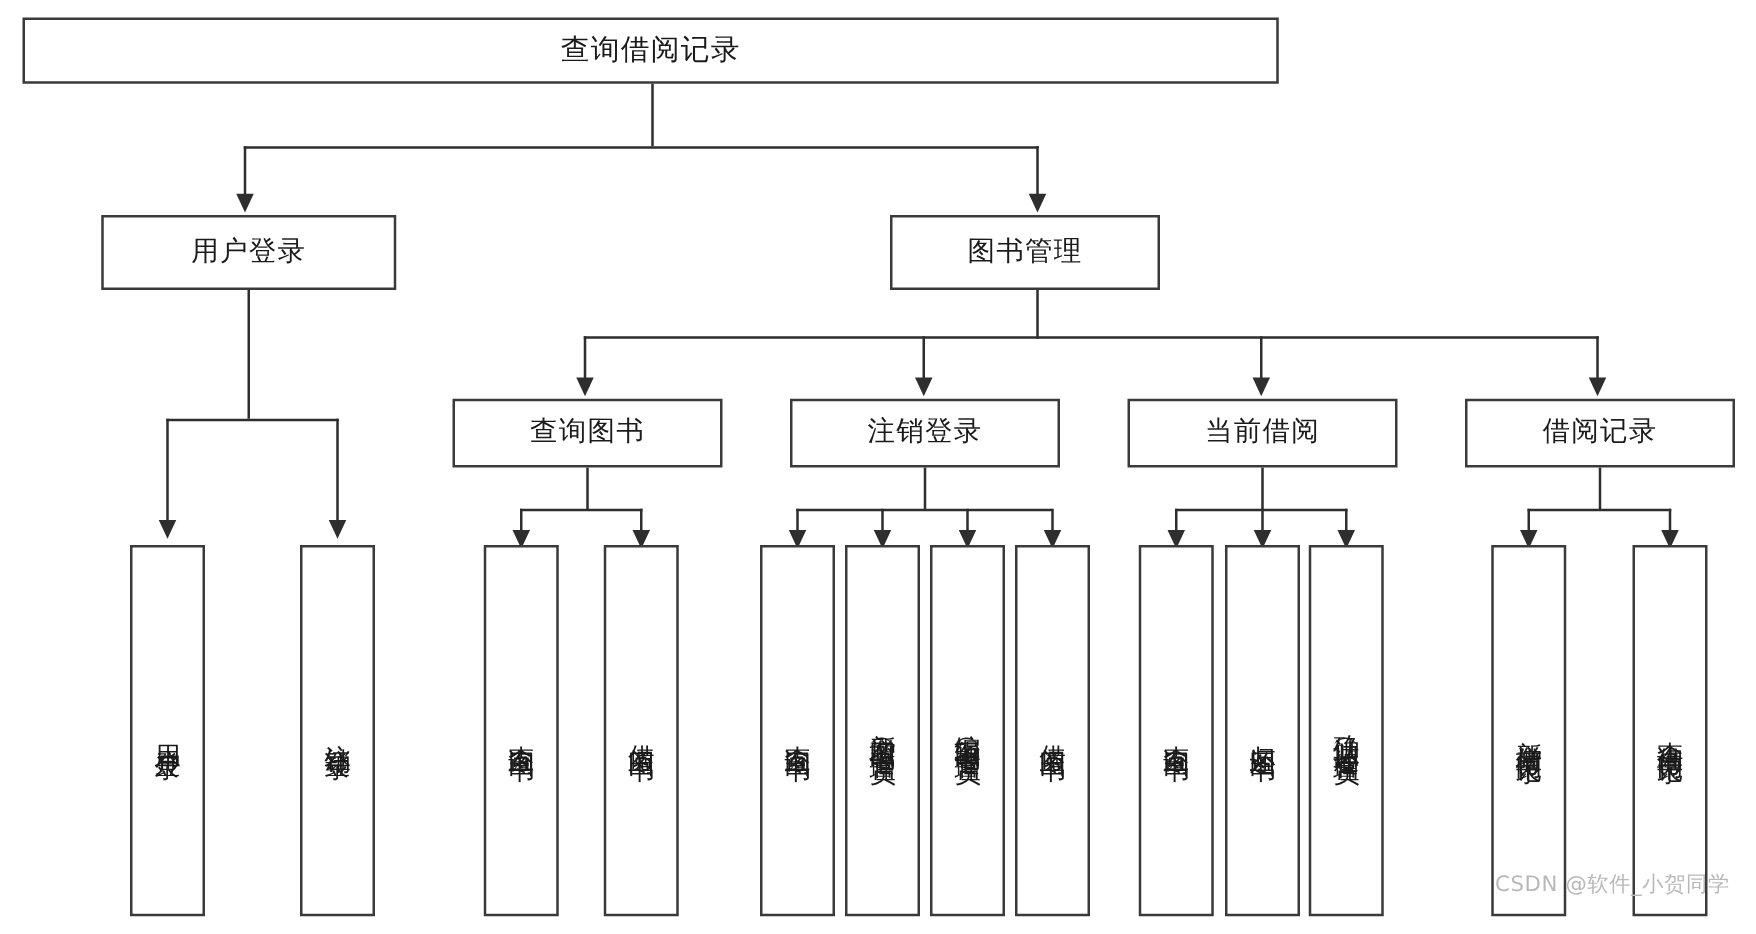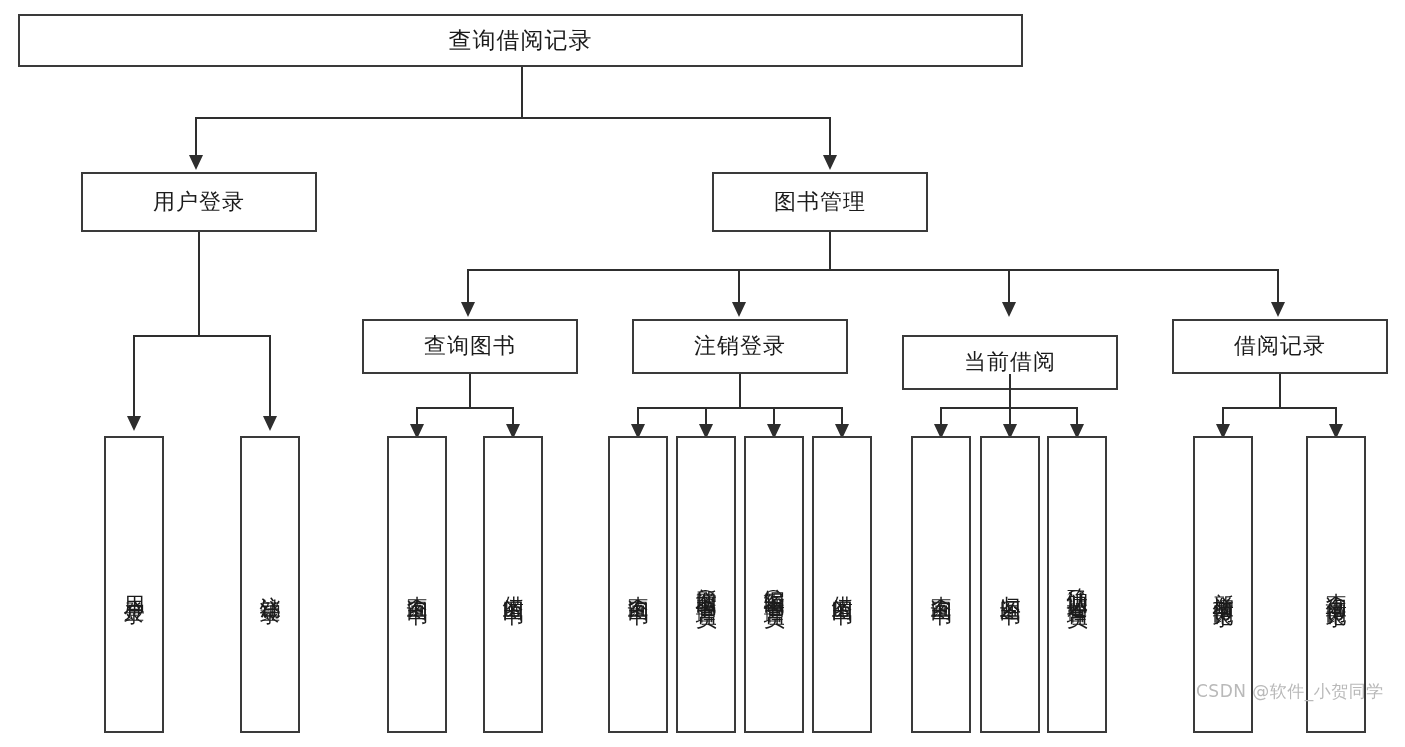--- a/index.html
+++ b/index.html
@@ -115,21 +115,21 @@
   <div class="vline" style="left:1008px; top:269px; height:34px;"></div>
   <div class="arrow" style="left:1002px; top:302px;"></div>
 
   <div class="vline" style="left:1277px; top:269px; height:34px;"></div>
   <div class="arrow" style="left:1271px; top:302px;"></div>
 
   <div class="node horiz" style="left:362px; top:319px; width:216px; height:55px;">查询图书</div>
 
   <div class="node horiz" style="left:632px; top:319px; width:216px; height:55px;">注销登录</div>
 
-  <div class="node horiz" style="left:902px; top:335px; width:216px; height:55px;text-align:right;">当前借阅</div>
+  <div class="node horiz" style="left:902px; top:319px; width:216px; height:55px;text-align:right;">当前借阅</div>
 
   <div class="node horiz" style="left:1172px; top:319px; width:216px; height:55px;">借阅记录</div>
 
   <div class="vline" style="left:469px; top:374px; height:34px;"></div>
   <div class="hline" style="left:416px; top:407px; width:98px;"></div>
   <div class="vline" style="left:416px; top:407px; height:18px;"></div>
   <div class="arrow" style="left:410px; top:424px;"></div>
   <div class="vline" style="left:512px; top:407px; height:18px;"></div>
   <div class="arrow" style="left:506px; top:424px;"></div>
 
@@ -171,15 +171,15 @@
   <div class="node vert" style="left:744px; top:436px; width:60px; height:297px;">编辑图书（管理员）</div>
   <div class="node vert" style="left:812px; top:436px; width:60px; height:297px;">借阅图书</div>
 
   <div class="node vert" style="left:911px; top:436px; width:60px; height:297px;">查询图书</div>
   <div class="node vert" style="left:980px; top:436px; width:60px; height:297px;">归还图书</div>
   <div class="node vert" style="left:1047px; top:436px; width:60px; height:297px;">确认归还（管理员）</div>
 
   <div class="node vert" style="left:1193px; top:436px; width:60px; height:297px;">新增借阅记录</div>
   <div class="node vert" style="left:1306px; top:436px; width:60px; height:297px;">查询借阅记录</div>
 
-  <div class="watermark" style="left:1196px; top:680px;">CSDN @软件_小贺同学</div>
+  <div class="watermark" style="left:1196px; top:696px;">CSDN @软件_小贺同学</div>
 
 </div>
 
 </body></html>

